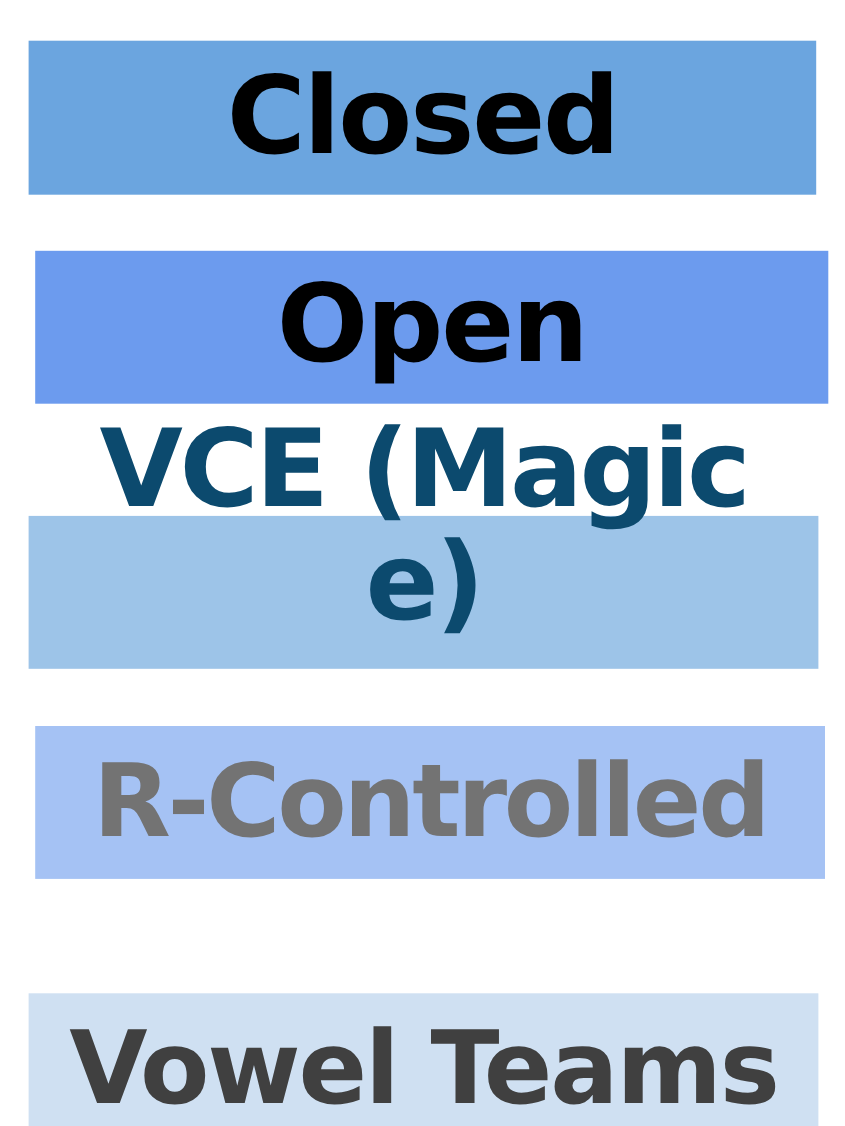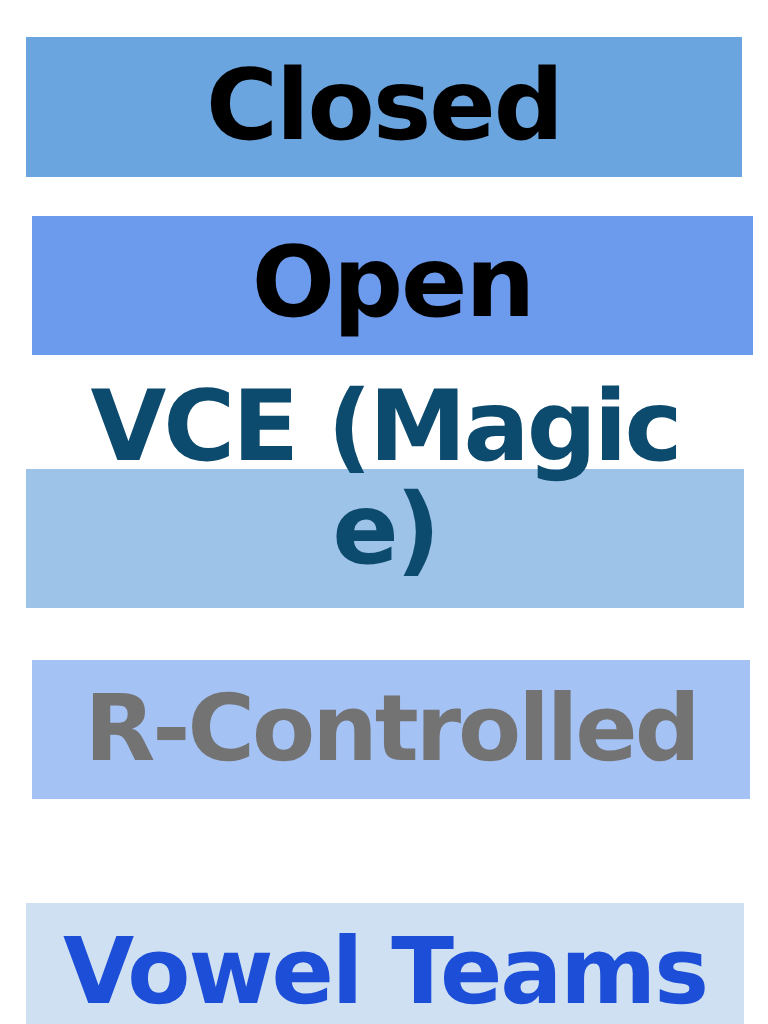--- a/index.html
+++ b/index.html
@@ -56,21 +56,21 @@
 
   
   #band-closed { left: 26px; top: 37px; width: 716px; height: 140px; }
   #label-closed {
     top: 20px;
     font-size: 98px;
     letter-spacing: -2px;
   }
 
   
-  #band-open { left: 32px; top: 216px; width: 721px; height: 139px; border-radius: 31px; }
+  #band-open { left: 32px; top: 228px; width: 721px; height: 139px; border-radius: 31px; }
   #label-open {
     top: 18px;
     font-size: 98px;
     letter-spacing: -2px;
   }
 
   
   #band-vce { left: 26px; top: 469px; width: 718px; height: 139px; }
   #label-vce {
     top: -93px;              
@@ -117,16 +117,16 @@
 e)</div>
   </div>
 
   <div class="band" id="band-rcontrolled">
     <div class="band-fill" style="background: rgb(165, 194, 244);"></div>
     <div class="band-label" id="label-rcontrolled" style="color: #737373;">R-Controlled</div>
   </div>
 
   <div class="band" id="band-vowelteams">
     <div class="band-fill" style="background: rgb(207, 224, 242);"></div>
-    <div class="band-label" id="label-vowelteams" style="color: #1d4ed8;">Vowel Teams</div>
+    <div class="band-label" id="label-vowelteams" style="color: #404040;">Vowel Teams</div>
   </div>
 
 </div>
 
 </body></html>

